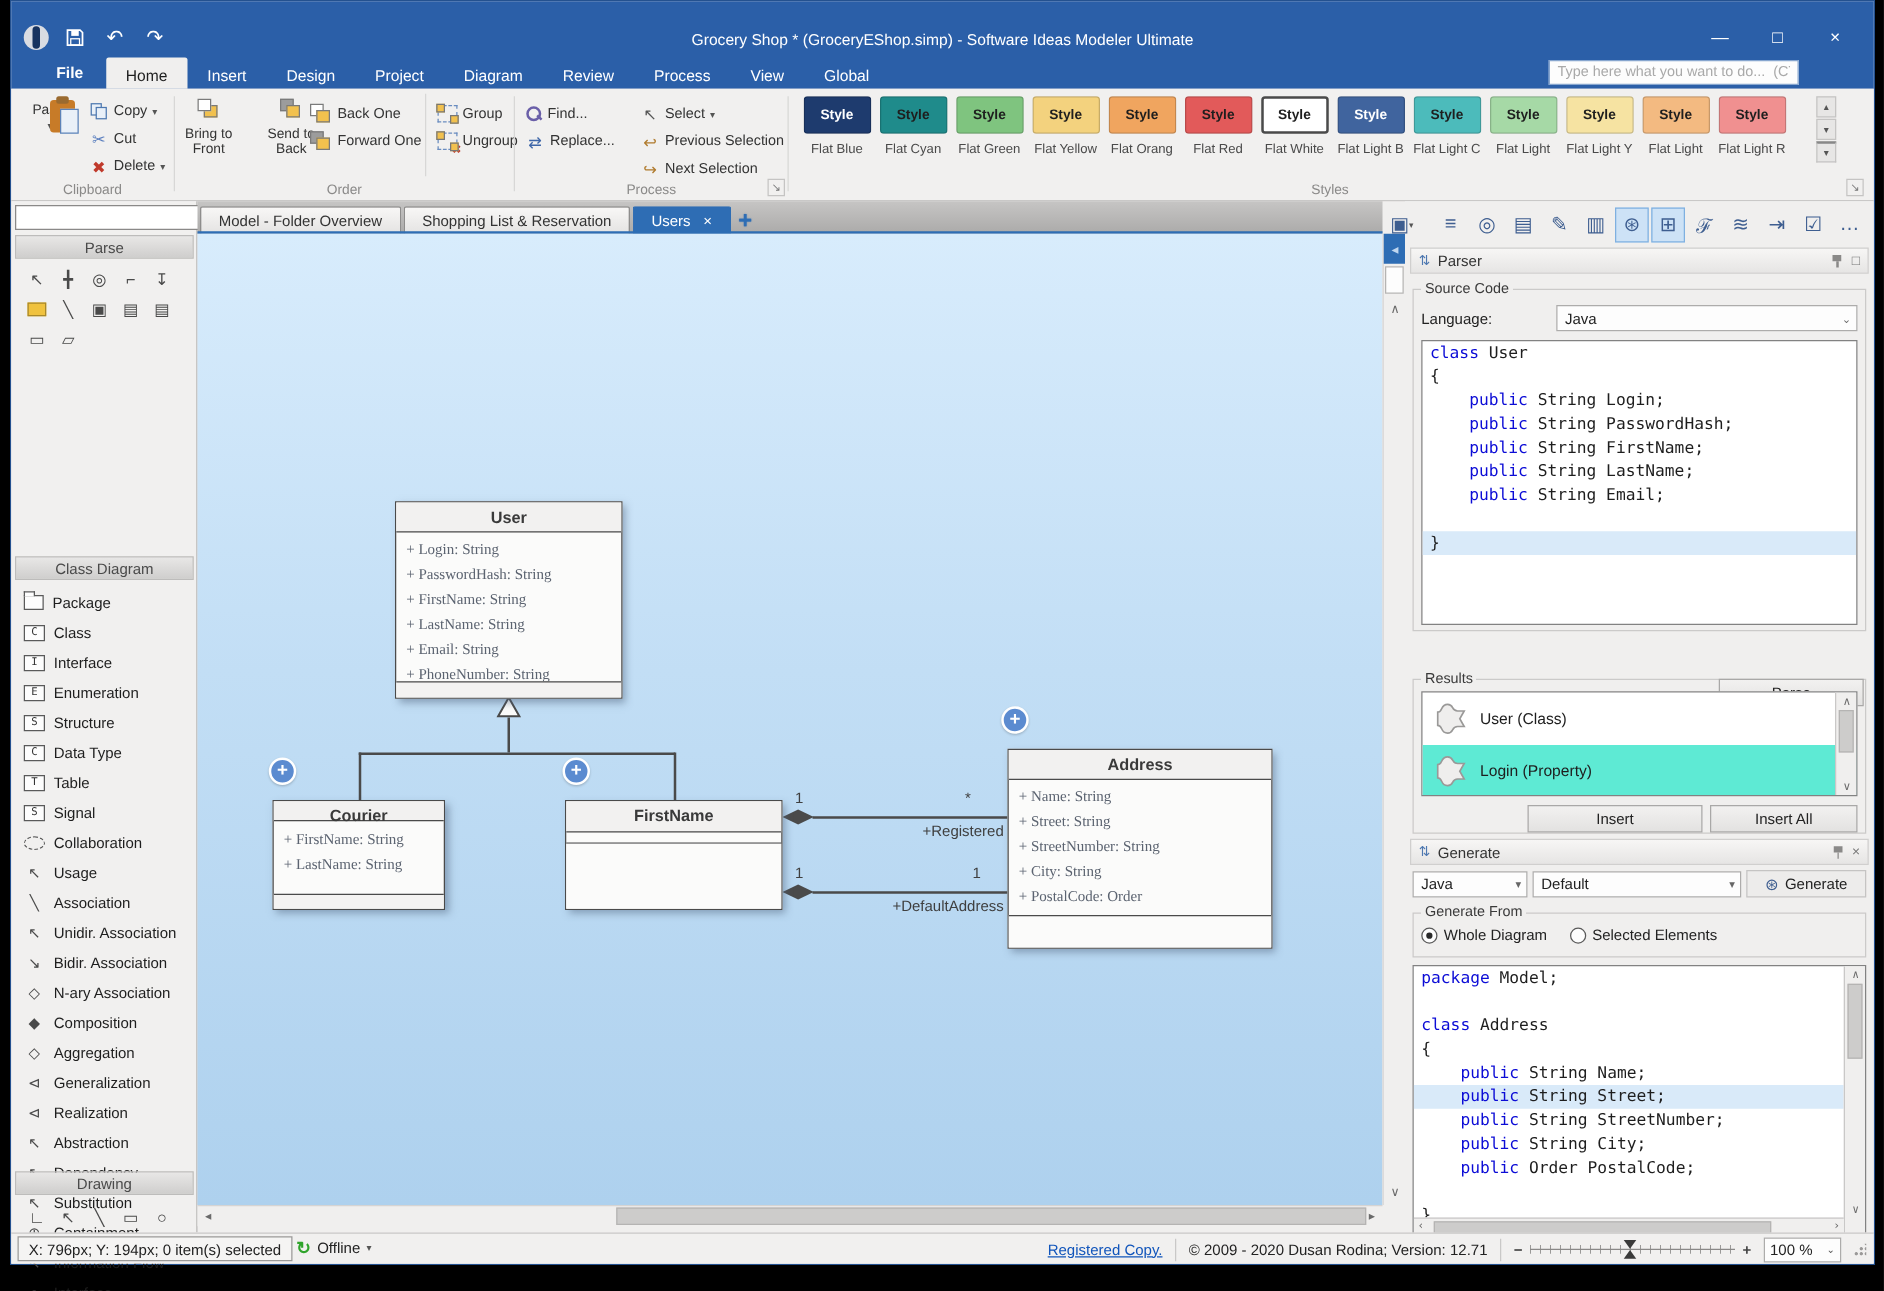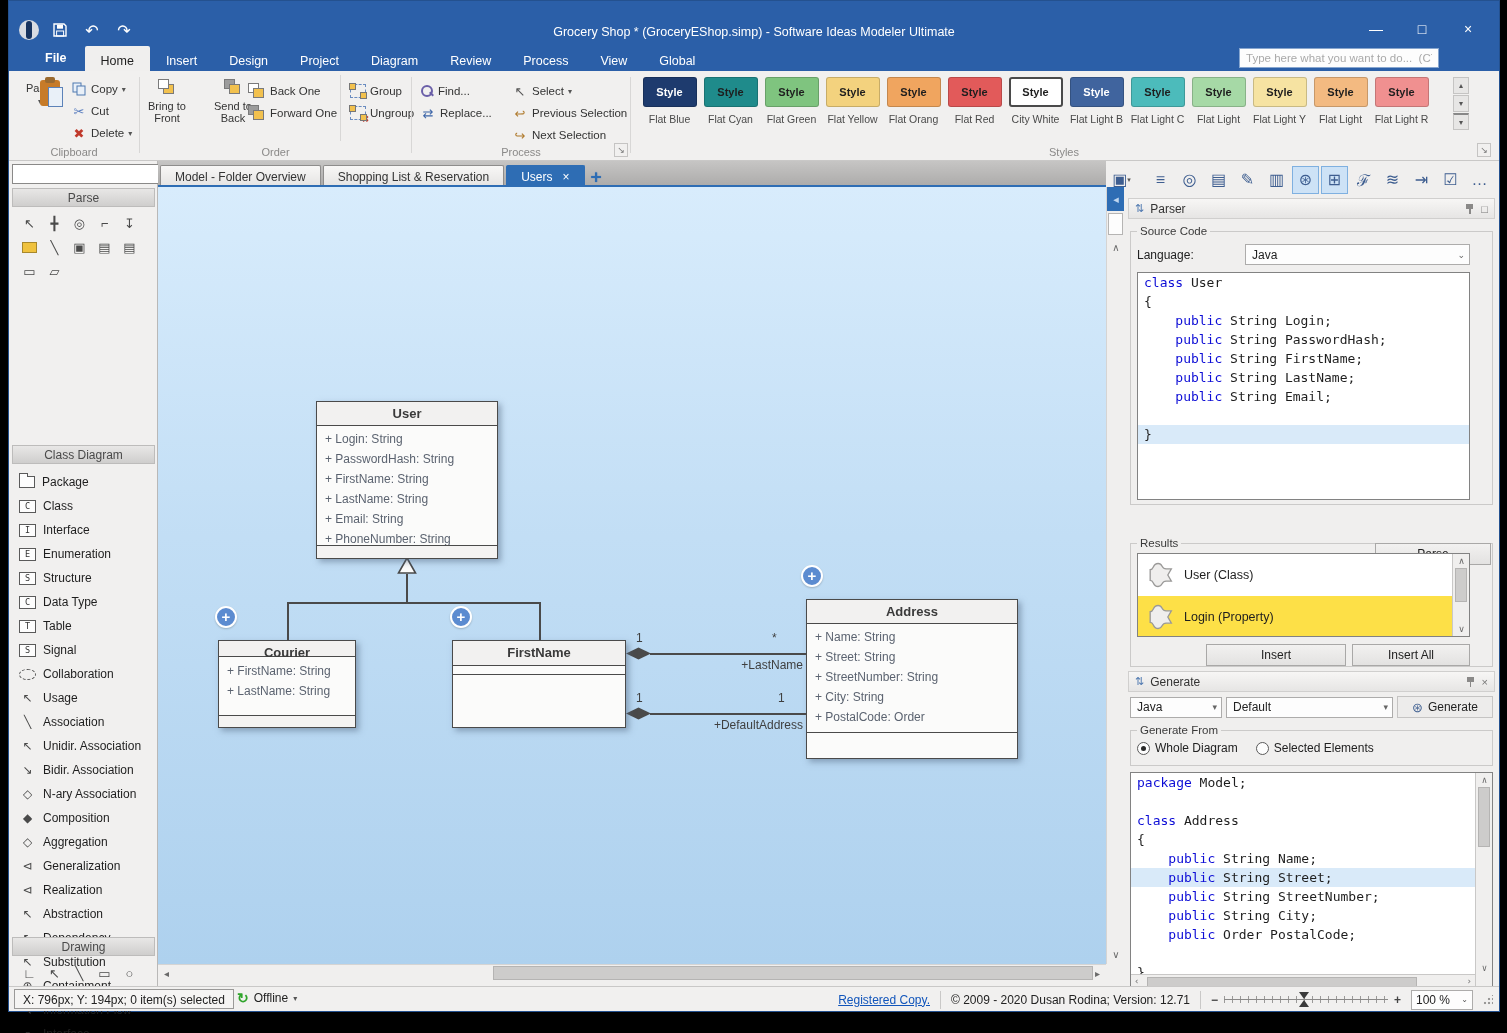--- a/index.html
+++ b/index.html
@@ -86,21 +86,21 @@
   .tab { height:22px; padding:4px 14px 0 14px; font-size:12px; color:#333; background:linear-gradient(#F8F7F6,#E4E3E2); border:1px solid #8E8D8C; border-bottom:none; margin-right:2px; border-radius:2px 2px 0 0; white-space:nowrap; }
   .tab.active { background:#2E6DB4; color:#fff; border-color:#2E6DB4; display:flex; gap:10px; align-items:flex-start; }
   .tab .closex { color:#fff; font-size:12px; }
   .tab-plus { color:#2E6DB4; font-size:19px; font-weight:bold; margin-left:4px; line-height:20px; text-shadow:0 0 1px #2E6DB4; }
   .tabline { position:absolute; left:149px; top:24px; width:948px; height:2px; background:#2E6DB4; }
 
   
   .canvas { position:absolute; left:149px; top:26px; width:948px; height:777px; background:linear-gradient(#D8ECFC,#C2DEF5 45%,#AED1EE); overflow:hidden; }
   .uml-class { position:absolute; border:1.6px solid #4A4A4A; background:#FBFBFA; box-shadow:3px 3px 6px rgba(80,100,125,.5); }
   .uml-title { background:#F2F1F0; border-bottom:1.4px solid #4A4A4A; font-weight:bold; text-align:center; color:#3A3A3A; font-size:13px; }
-  .uml-attr { font-size:12px; color:#5B6370; padding:2px 8px; line-height:16px; white-space:pre; }
+  .uml-attr { font-size:12px; color:#5B6370; padding:2px 8px; line-height:16px; white-space:pre;font-family:Liberation Serif, serif; }
   .uml-ops { position:absolute; bottom:0; left:0; right:0; border-top:1.4px solid #4A4A4A; background:#F4F3F2; }
   .uml-midline { position:absolute; left:0; right:0; border-top:1.4px solid #4A4A4A; }
   .edge { position:absolute; background:#4A4A4A; }
   .mult { position:absolute; font-size:12px; color:#3F3F3F; }
   .alabel { position:absolute; font-size:12px; color:#3F3F3F; text-align:right; }
   .plusbtn { position:absolute; width:22px; height:22px; border-radius:50%; background:#5B8BD0; border:2px solid #FFF; color:#FFF; font-size:15px; font-weight:bold; display:flex; align-items:center; justify-content:center; box-shadow:0 1px 2px rgba(0,0,0,.2); line-height:0; }
 
   
   .hscroll { position:absolute; left:149px; top:803px; width:948px; height:17px; background:#F0EFEE; border-top:1px solid #D5D4D3; }
   .hs-arrow { position:absolute; top:0; width:17px; height:16px; color:#6A6A6A; font-size:10px; display:flex; align-items:center; justify-content:center; }
@@ -116,33 +116,33 @@
   .strip-btn { width:27px; height:28px; display:flex; align-items:center; justify-content:center; font-size:16px; color:#3E5E90; border:1px solid transparent; }
   .strip-btn.active { background:#CDE2F6; border:1px solid #7FB0E0; }
   .strip-gap { width:8px; }
   .panel { position:absolute; left:4px; width:367px; }
   .panel-header { height:21px; background:linear-gradient(#F7F6F5,#E6E5E4); border:1px solid #D0CFCE; display:flex; align-items:center; padding:0 6px; font-size:12px; color:#333; gap:6px; }
   .ph-sort { color:#4E78B0; font-size:11px; }
   .ph-right { margin-left:auto; display:flex; gap:7px; align-items:center; color:#777; font-size:11px; }
   .pin-ico { display:inline-block; width:9px; height:12px; position:relative; }
   .pin-ico::before { content:""; position:absolute; left:1px; top:1px; width:7px; height:5px; background:#8A8988; }
   .pin-ico::after { content:""; position:absolute; left:4px; top:6px; width:1.5px; height:5px; background:#8A8988; }
-  fieldset { border:1px solid #CBCAC9; margin:6px 2px 0 2px; padding:4px 22px 6px 6px; }
+  fieldset { border:1px solid #CBCAC9; margin:6px 2px 0 2px; padding:4px 6px 6px 6px; }
   legend { font-size:11.5px; color:#3A3A3A; padding:0 3px; }
   .formrow { display:flex; align-items:center; gap:8px; font-size:12px; color:#222; margin:3px 0 7px 0; }
   .select { position:relative; height:21px; border:1px solid #ADACAB; background:#FDFDFD; font-size:12px; color:#222; display:flex; align-items:center; padding:0 18px 0 6px; }
   .select .chev { position:absolute; right:4px; color:#666; font-size:9px; }
   .codebox { background:#FFF; border:1px solid #828282; font-family:"DejaVu Sans Mono",monospace; font-size:13px; overflow:hidden; position:relative; }
   .code-line { white-space:pre; line-height:19px; padding:0 6px; color:#1E1E1E; }
   .code-line.hl { background:#D9EAF9; }
   .kw { color:#0C0CD6; }
   .btn { background:linear-gradient(#F2F1F0,#E3E2E1); border:1px solid #A9A8A7; font-size:12px; color:#222; display:flex; align-items:center; justify-content:center; }
   .results-list { border:1px solid #828282; background:#FFF; height:84px; position:relative; overflow:hidden; }
   .res-item { height:42px; display:flex; align-items:center; gap:10px; padding-left:6px; font-size:12.5px; color:#1E1E1E; }
-  .res-item.selected { background:#fde047; }
+  .res-item.selected { background:#5eead4; }
   .list-scroll { position:absolute; right:0; top:0; width:17px; height:100%; background:#F0EFEE; border-left:1px solid #C9C8C7; }
   .radio { display:flex; align-items:center; gap:5px; font-size:12px; color:#222; }
   .rb { width:13px; height:13px; border:1px solid #5A5A5A; border-radius:50%; background:#FDFDFD; position:relative; }
   .rb.on::after { content:""; position:absolute; left:3px; top:3px; width:5px; height:5px; border-radius:50%; background:#2A2A2A; }
   .gearsml { color:#3E5E90; font-size:13px; }
   .cb-vscroll { position:absolute; right:0; top:0; width:17px; height:100%; background:#F0EFEE; border-left:1px solid #C9C8C7; }
   .cb-hscroll { position:absolute; left:0; bottom:0; height:15px; right:17px; background:#F0EFEE; border-top:1px solid #C9C8C7; }
   .cb-hthumb { position:absolute; left:16px; top:2px; width:270px; height:10px; background:#CDCCCB; border:1px solid #B5B4B3; }
   .sb-mini-arrow { position:absolute; font-size:9px; color:#6A6A6A; width:17px; text-align:center; }
 
@@ -319,21 +319,21 @@
           <div class="sw-cell">
             <div class="sw" style="background: rgb(240, 165, 95); color: rgb(30, 30, 30);">Style</div>
             <div class="sw-name">Flat Orang</div>
           </div>
           <div class="sw-cell">
             <div class="sw" style="background: rgb(226, 90, 90); color: rgb(30, 30, 30);">Style</div>
             <div class="sw-name">Flat Red</div>
           </div>
           <div class="sw-cell">
             <div class="sw selected" style="background: rgb(255, 255, 255); color: rgb(30, 30, 30);">Style</div>
-            <div class="sw-name">City White</div>
+            <div class="sw-name">Flat White</div>
           </div>
           <div class="sw-cell">
             <div class="sw" style="background: rgb(64, 100, 158); color: rgb(255, 255, 255);">Style</div>
             <div class="sw-name">Flat Light B</div>
           </div>
           <div class="sw-cell">
             <div class="sw" style="background: rgb(76, 187, 187); color: rgb(30, 30, 30);">Style</div>
             <div class="sw-name">Flat Light C</div>
           </div>
           <div class="sw-cell">
@@ -518,21 +518,21 @@
       <div class="edge" style="left:129px;top:415px;width:253px;height:1.6px"></div>
       <div class="edge" style="left:129px;top:415px;width:1.6px;height:38px"></div>
       <div class="edge" style="left:381px;top:415px;width:1.6px;height:38px"></div>
 
       <div class="edge" style="left:492px;top:466px;width:156px;height:1.5px"></div>
       <svg style="position:absolute;left:467px;top:460px" width="27" height="13">
           <polygon points="1,6.5 13.5,0.5 26,6.5 13.5,12.5" fill="#4A4A4A"></polygon>
         </svg>
       <span class="mult" style="left:478px;top:444px">1</span>
       <span class="mult" style="left:614px;top:444px">*</span>
-      <span class="alabel" style="left:520px;top:471px;width:125px">+LastName</span>
+      <span class="alabel" style="left:520px;top:471px;width:125px">+Registered</span>
 
       <div class="edge" style="left:492px;top:526px;width:156px;height:1.5px"></div>
       <svg style="position:absolute;left:467px;top:520px" width="27" height="13">
           <polygon points="1,6.5 13.5,0.5 26,6.5 13.5,12.5" fill="#4A4A4A"></polygon>
         </svg>
       <span class="mult" style="left:478px;top:504px">1</span>
       <span class="mult" style="left:620px;top:504px">1</span>
       <span class="alabel" style="left:520px;top:531px;width:125px">+DefaultAddress</span>
 
       <div class="uml-class" style="left:158px;top:214px;width:182px;height:158px">

